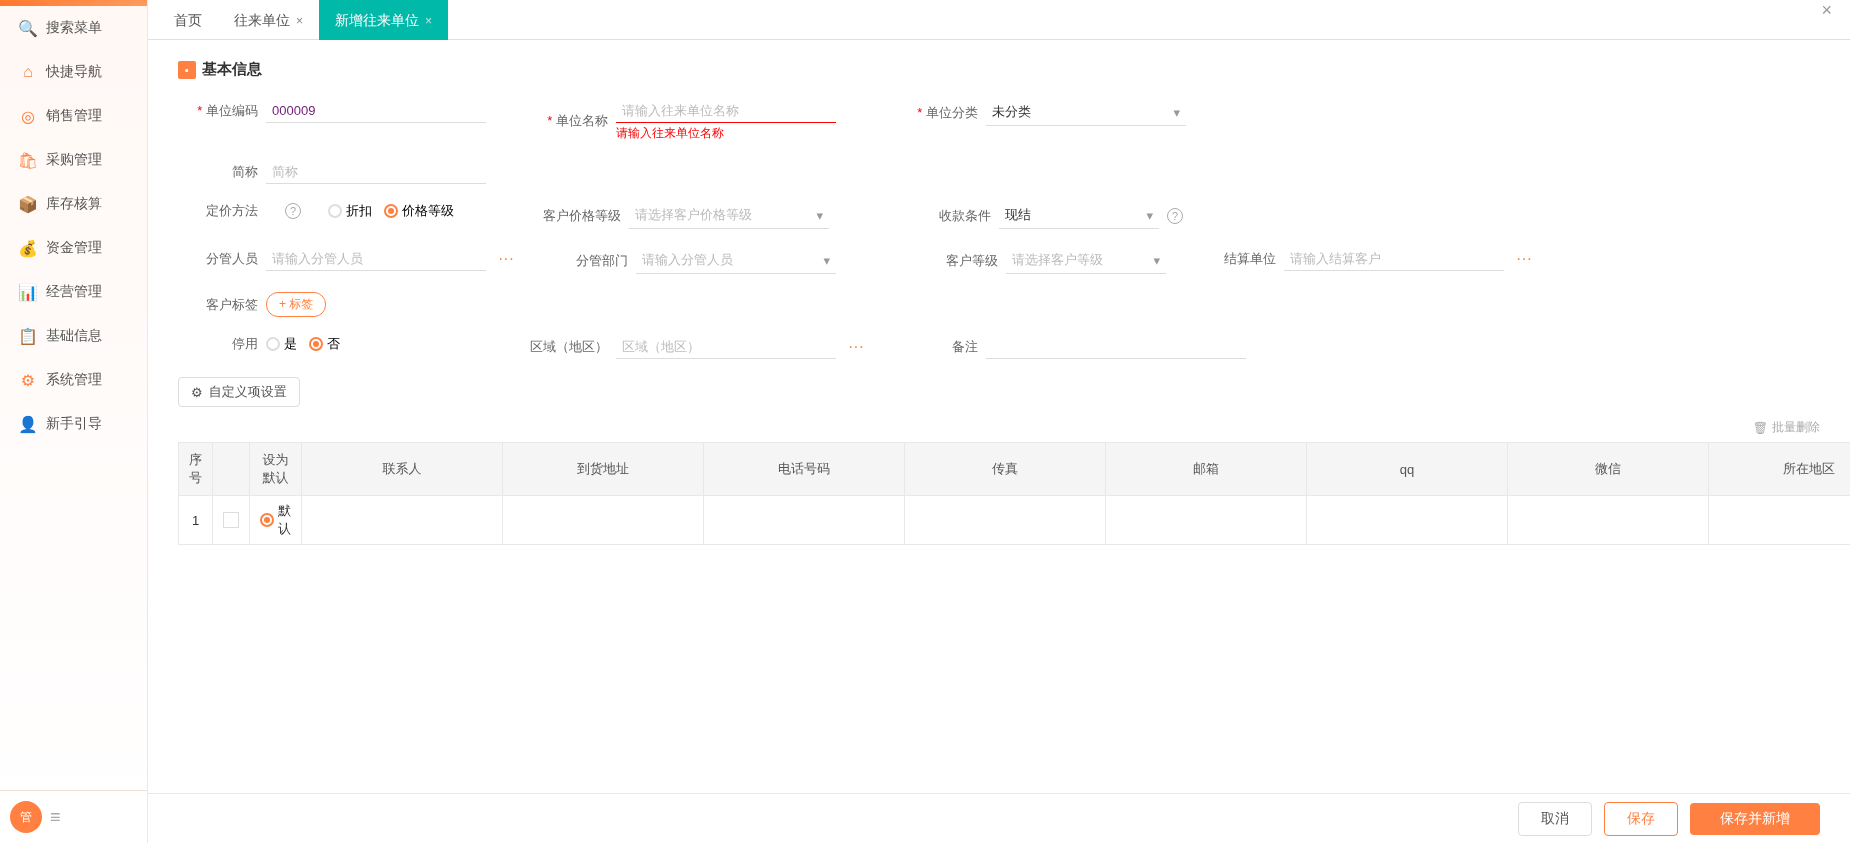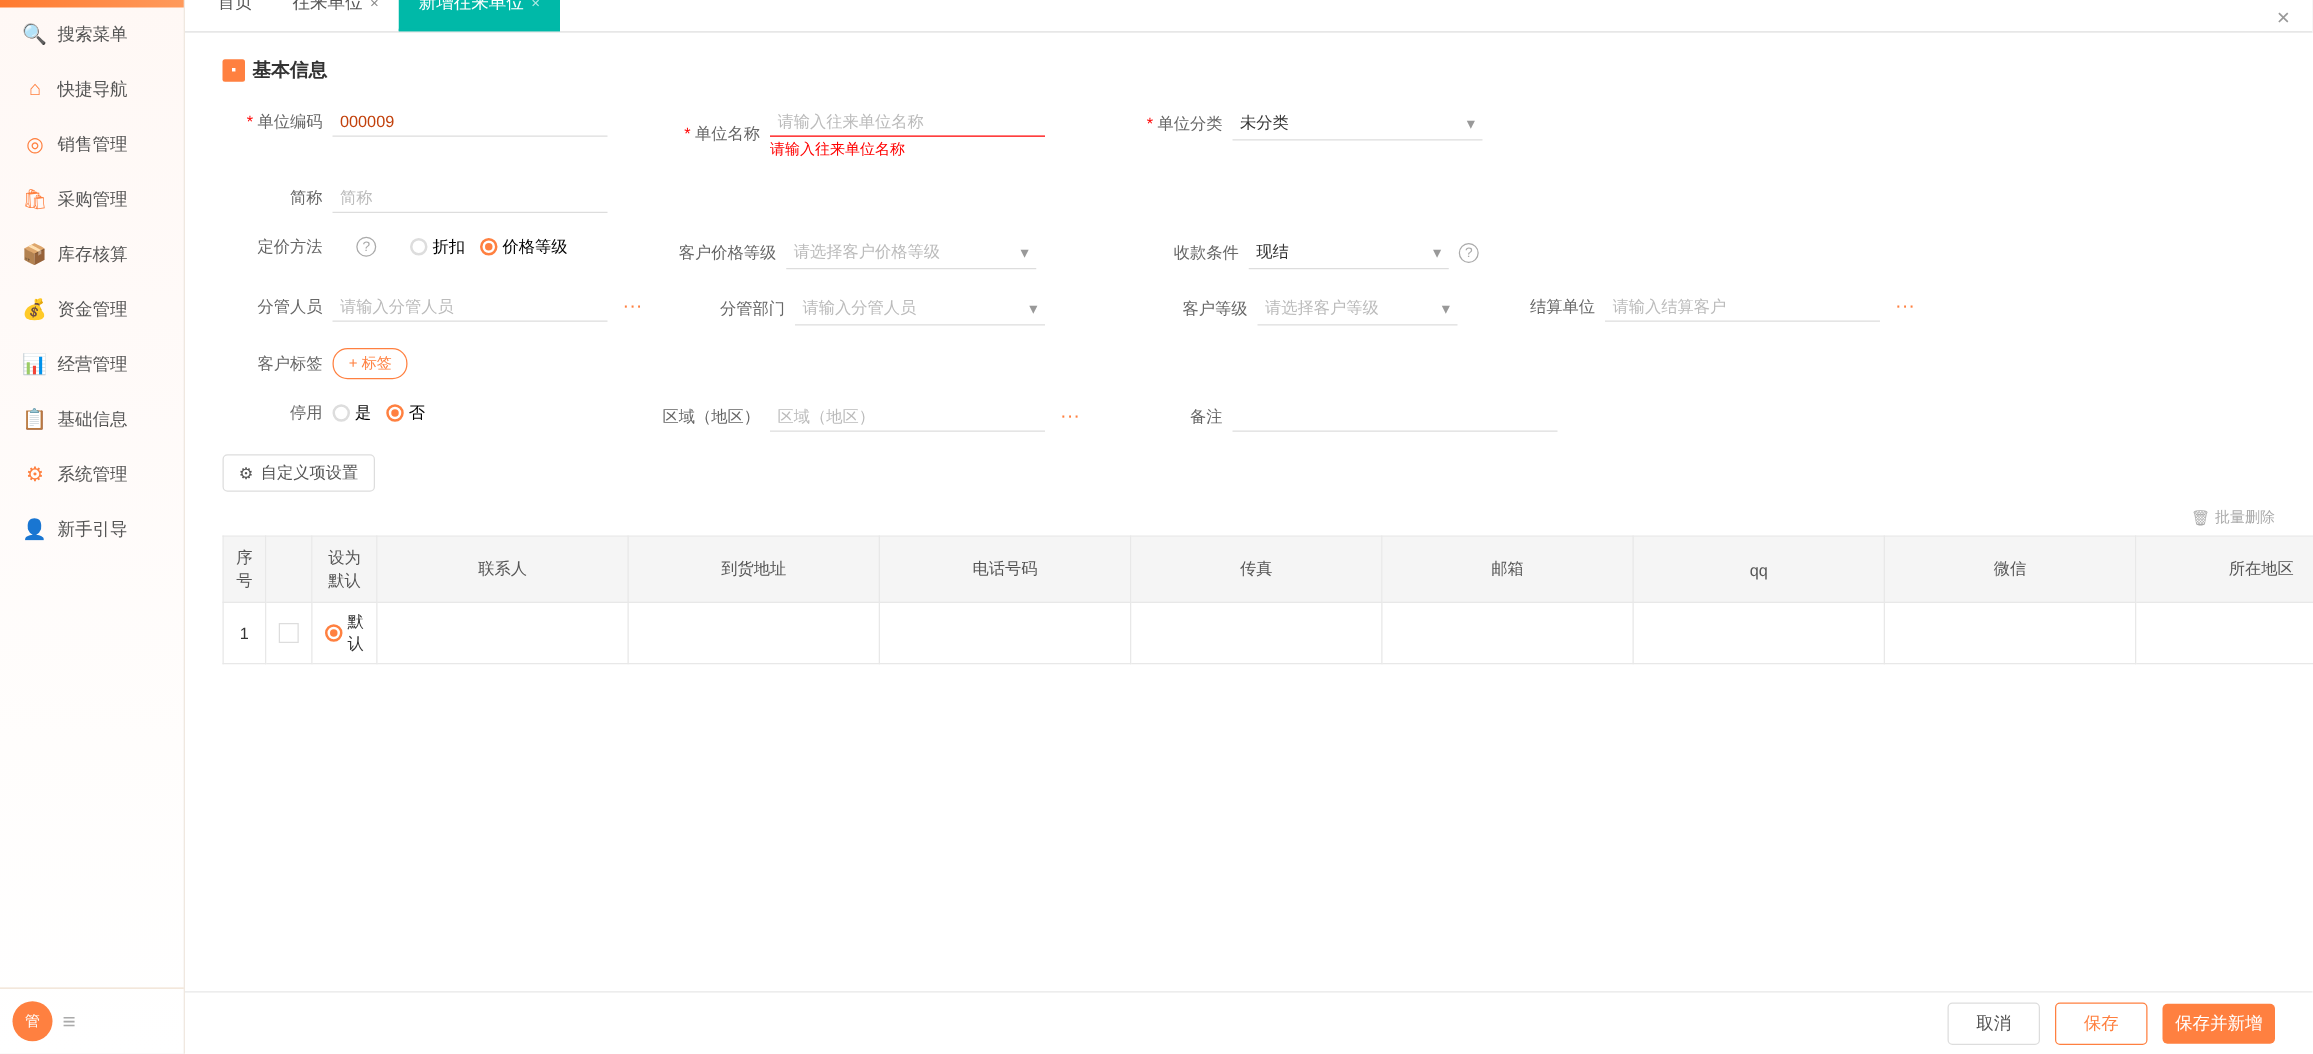--- a/index.html
+++ b/index.html
@@ -44,24 +44,24 @@
     .main {
       flex: 1;
       display: flex;
       flex-direction: column;
       overflow: hidden;
     }
 
     
     .tab-bar {
       display: flex;
-      align-items: flex-end;
+      align-items: flex-start;
       background: #fff;
       border-bottom: 1px solid #e0e0e0;
-      height: 26px;
+      height: 40px;
       padding: 0 10px;
     }
     .tab {
       display: flex;
       align-items: center;
       padding: 0 16px;
       height: 44px;
       cursor: pointer;
       font-size: 14px;
       color: #555;
@@ -133,21 +133,21 @@
     .form-label.required::before {
       content: '* ';
       color: red;
     }
     .form-input {
       border: none;
       border-bottom: 1px solid #ddd;
       outline: none;
       padding: 4px 6px;
       font-size: 13px;
-      color: #c2410c;
+      color: #701a75;
       min-width: 180px;
       background: transparent;
     }
     .form-input.error-border {
       border-bottom: 1px solid red;
     }
     .form-input::placeholder { color: #bbb; }
     .error-text {
       color: red;
       font-size: 12px;
@@ -294,21 +294,21 @@
     .btn-save {
       padding: 7px 22px;
       border: 1px solid #ff8040;
       border-radius: 4px;
       background: white;
       cursor: pointer;
       font-size: 14px;
       color: #ff8040;
     }
     .btn-save-new {
-      padding: 7px 10px;
+      padding: 7px 30px;
       border-radius: 4px;
       background: #ff8040;
       cursor: pointer;
       font-size: 14px;
       color: white;
       border: none;
     }
 
     .field-with-error { display: flex; flex-direction: column; }
 

